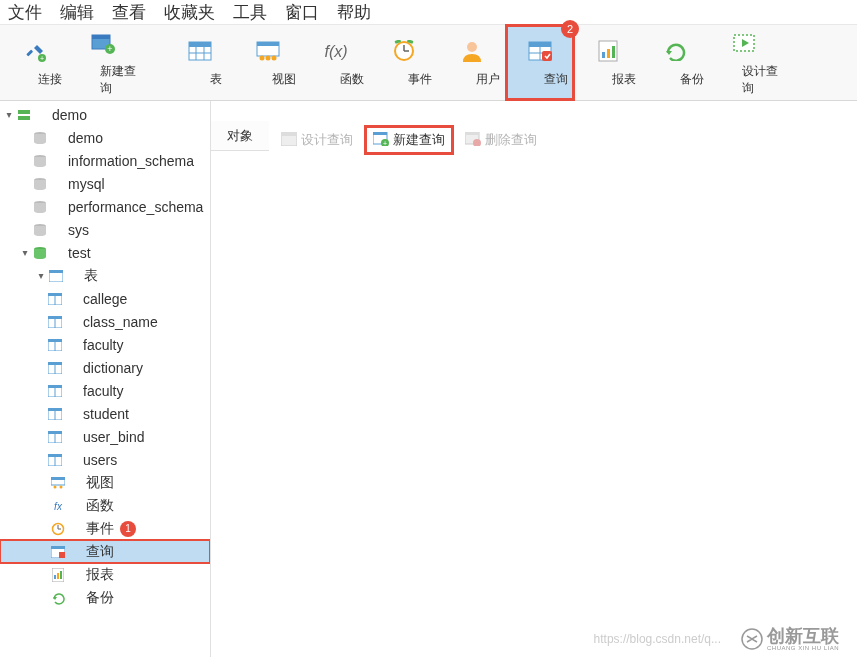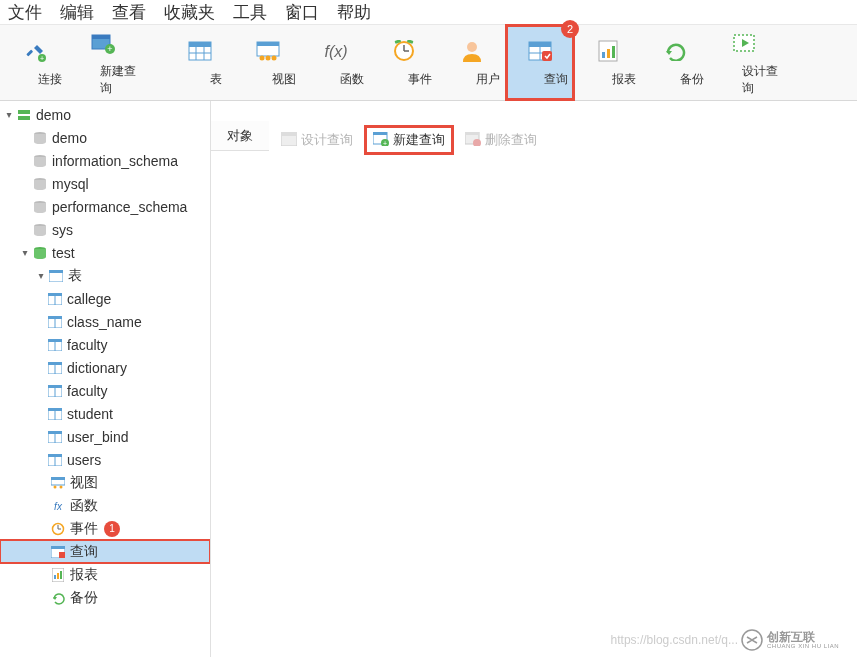--- a/index.html
+++ b/index.html
@@ -30,30 +30,30 @@
     .objtoolbar { height: 38px; display: flex; align-items: center; gap: 8px; padding: 0 6px; }
     .objbtn { display: flex; align-items: center; gap: 4px; padding: 3px 6px; font-size: 13px; color: #333; }
     .objbtn.disabled { color: #b5b5b5; }
     .objbtn.hi { outline: 3px solid #e74c3c; }
     .obj-icon { width: 16px; height: 16px; }
     
     
     .tree { font-size: 14px; }
     .tree-row { display: flex; align-items: center; height: 23px; padding-left: 2px; white-space: nowrap; }
     .tree-row .arrow { width: 14px; text-align: center; color: #666; font-size: 10px; }
-    .tree-row .ticon-sm { width: 16px; height: 16px; margin-right: 4px; display: inline-flex; align-items: center; justify-content: center; }
+    .tree-row .ticon-sm { width: 16px; height: 16px; margin-right: 20px; display: inline-flex; align-items: center; justify-content: center; }
     .tree-row.selected { background: #bfdcf3; }
     .tree-row.hi { outline: 2px solid #e74c3c; outline-offset: -1px; }
     .indent1 { padding-left: 18px; }
     .indent2 { padding-left: 34px; }
     .indent3 { padding-left: 50px; }
     .indent4 { padding-left: 47px; }
     .tree-row .mini-badge { width: 16px; height: 16px; border-radius: 50%; background: #e74c3c; color: #fff; font-size: 10px; display: flex; align-items: center; justify-content: center; margin-left: 6px; }
     
-    .watermark { position: absolute; bottom: 6px; right: 18px; color: #ccc; font-size: 12px; display: flex; align-items: center; gap: 3px; z-index: 5; }
+    .watermark { position: absolute; bottom: 6px; right: 18px; color: #ccc; font-size: 12px; display: flex; align-items: center; gap: 20px; z-index: 5; }
     .watermark-brand { display: flex; align-items: center; gap: 4px; color: #999; font-size: 11px; }
     
     
     svg { display: block; }
   </style>
 </head>
 <body>
 
 <div class="menubar">
   <span>文件</span>
@@ -456,19 +456,19 @@
     </div>
 
     <div class="watermark">
       <span>https://blog.csdn.net/q...</span>
       <span class="watermark-brand">
         <svg width="22" height="22">
             <circle cx="11" cy="11" r="10" fill="none" stroke="#999" stroke-width="1.5"></circle>
             <path d="M6 8 l5 3 l5-3 M6 14 l5-3 l5 3" stroke="#999" fill="none" stroke-width="1.5"></path>
           </svg>
         <span style="display:flex;flex-direction:column;line-height:1;">
-          <span style="font-size:12px;font-weight:bold;">创新互联</span>
+          <span style="font-size:18px;font-weight:bold;">创新互联</span>
           <span style="font-size:6px;letter-spacing:0.5px;">CHUANG XIN HU LIAN</span>
         </span>
       </span>
     </div>
   </div>
 </div>
 
 </body></html>

